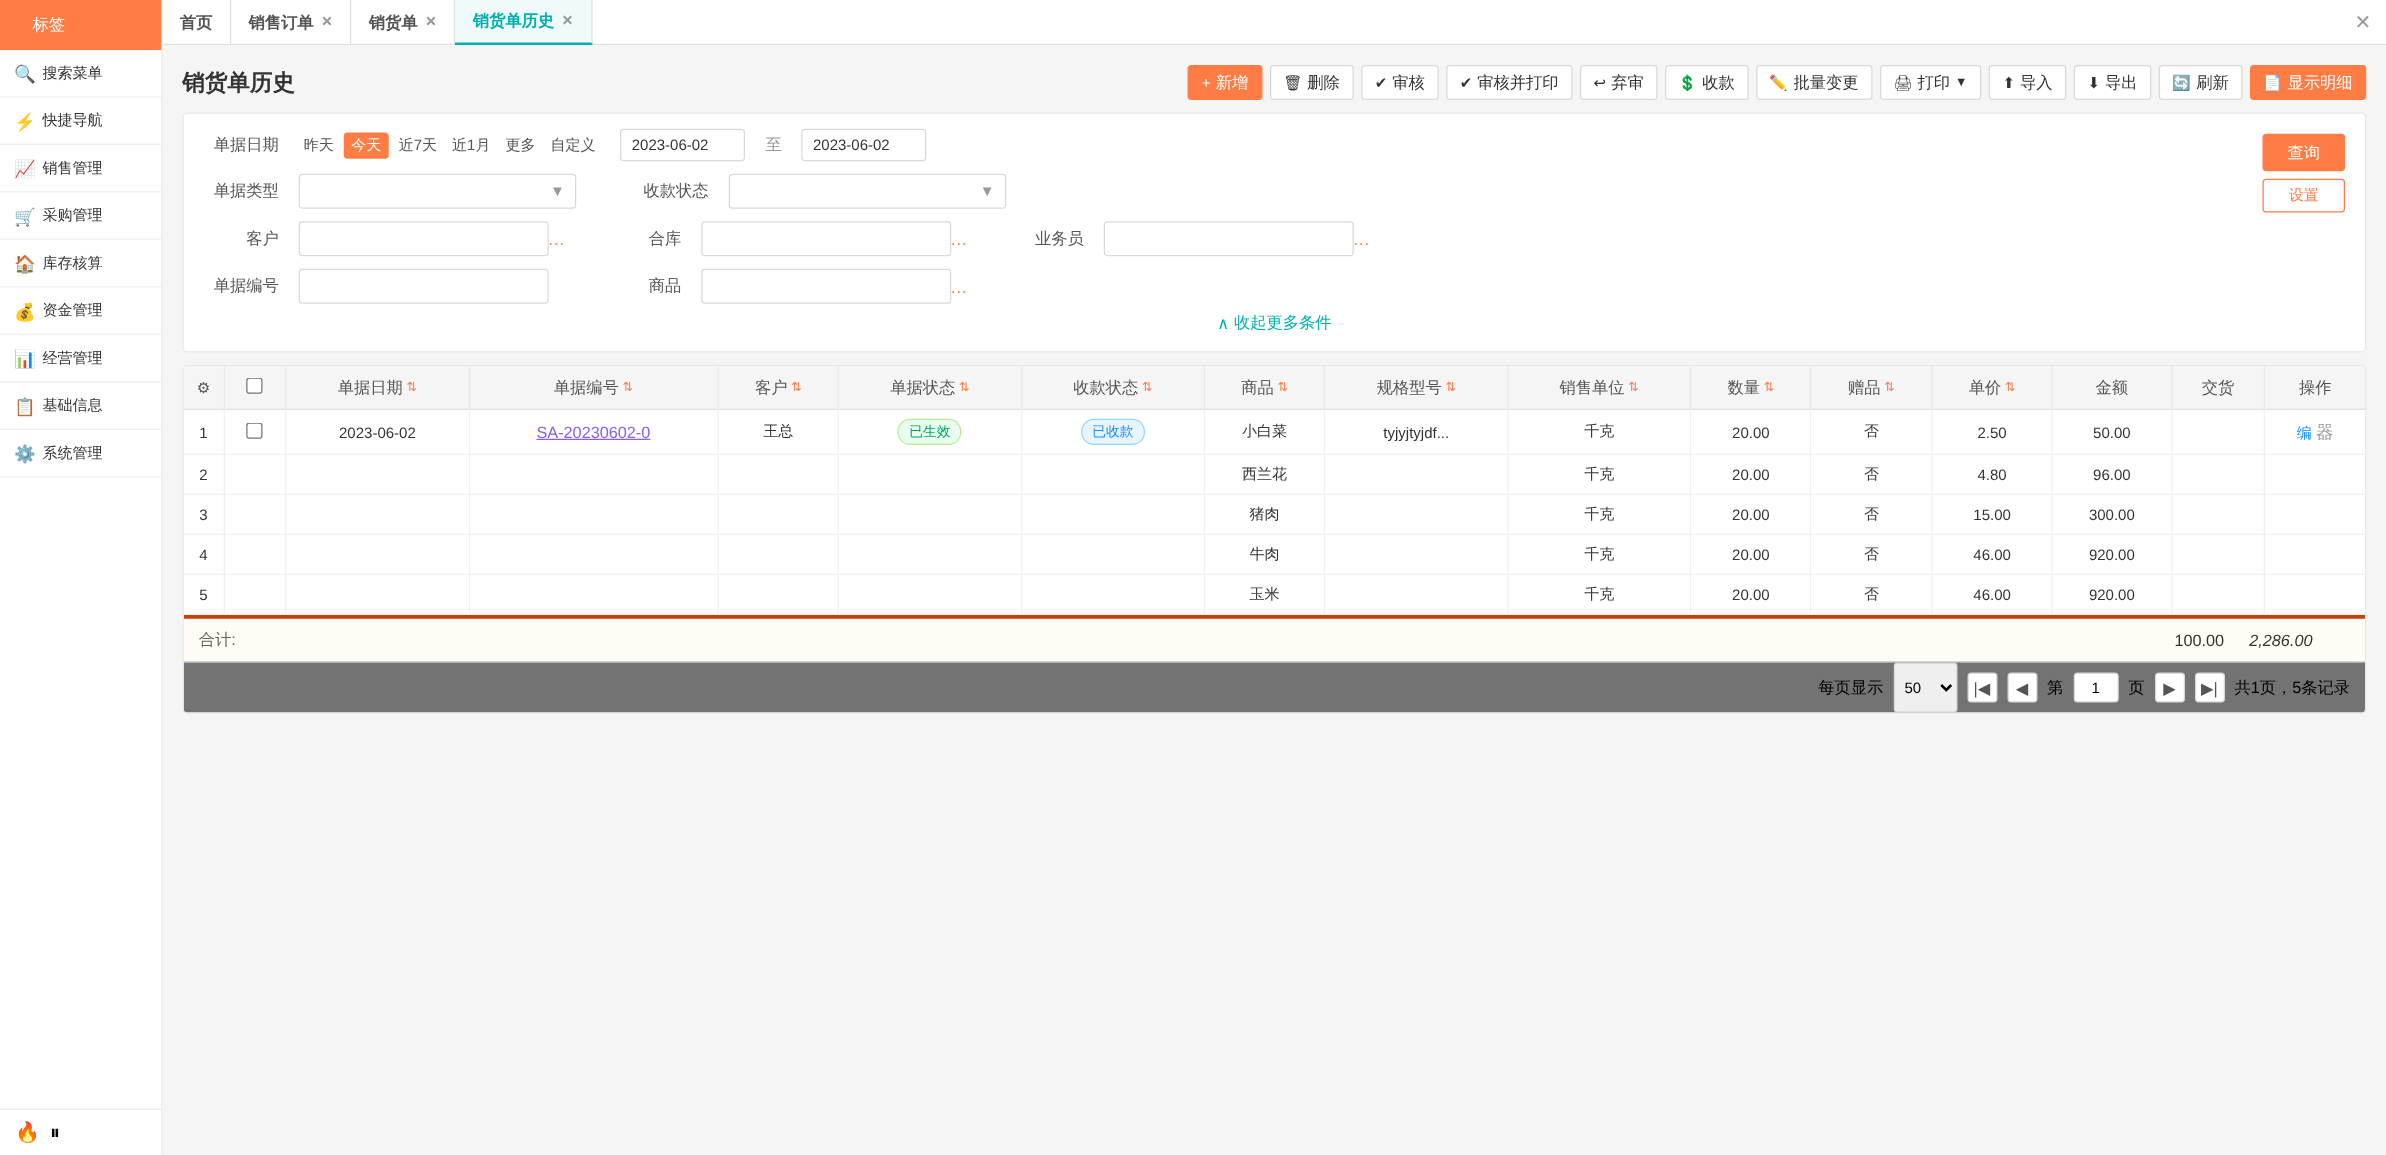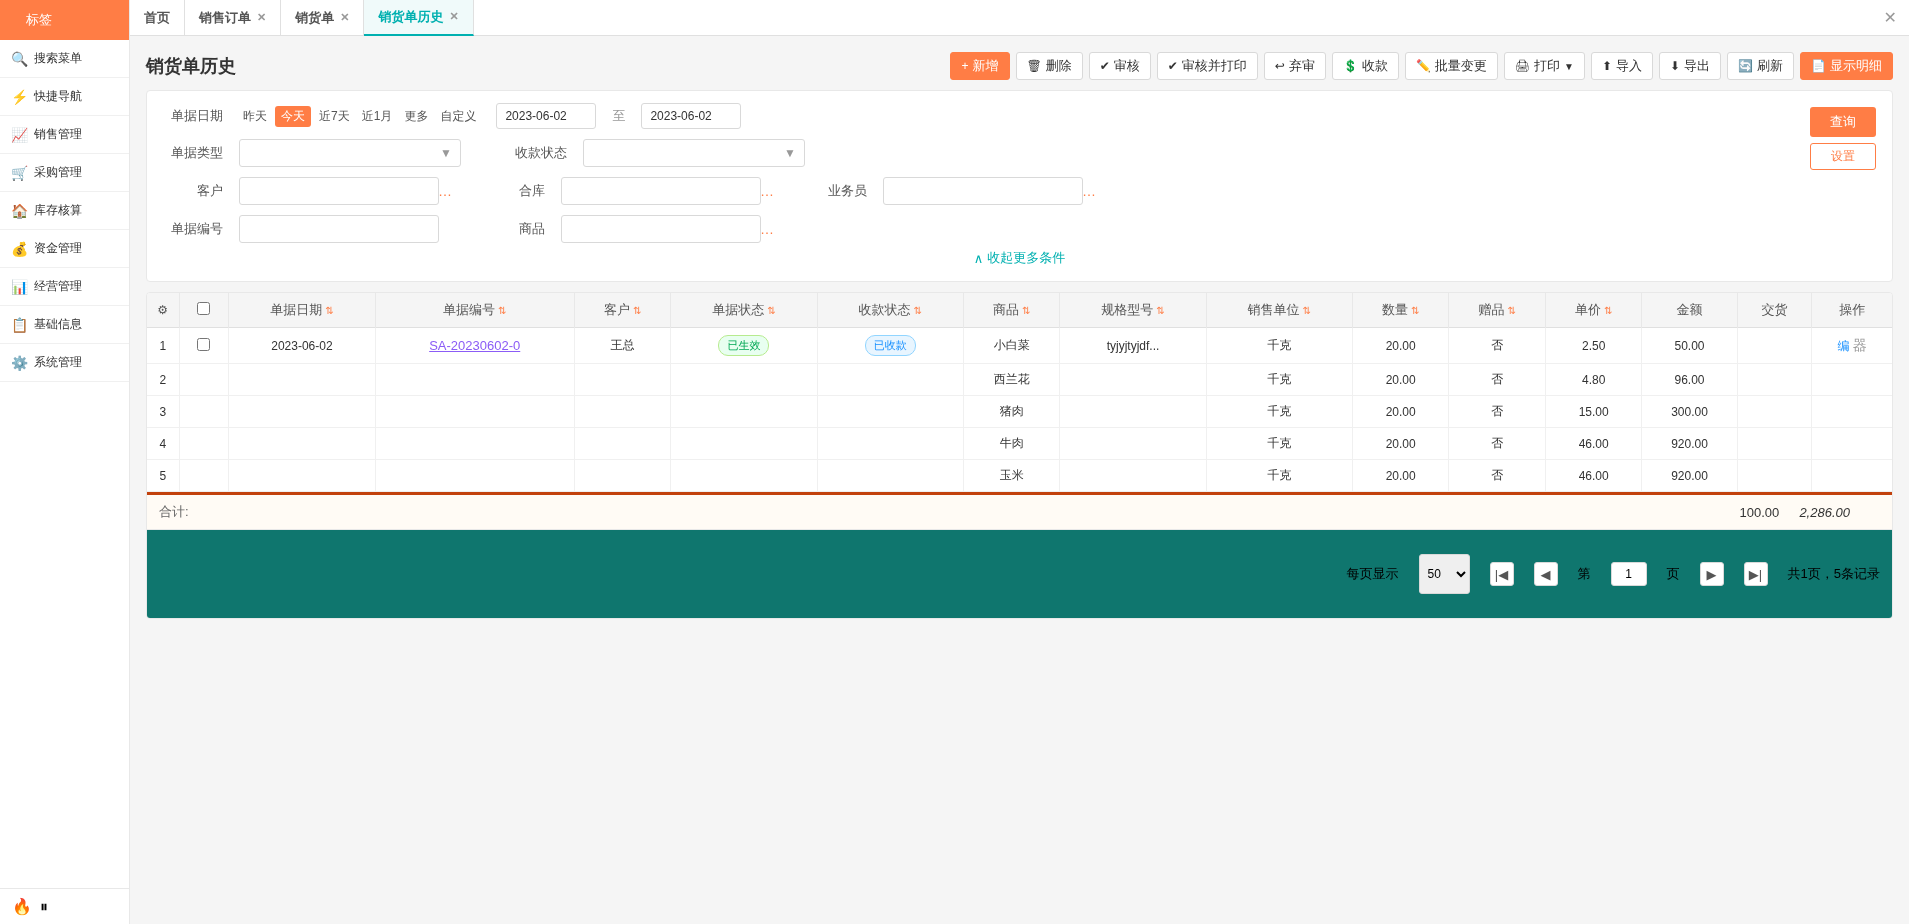--- a/index.html
+++ b/index.html
@@ -311,25 +311,25 @@
       font-size: 13px;
       color: #333;
     }
     .footer-label { margin-right: 20px; color: #666; }
 
     
     .pagination-bar {
       display: flex;
       align-items: center;
       justify-content: flex-end;
-      padding: 24px 12px;
-      background: #0f766e;
+      padding: 0 12px;
+      background: #737373;
       border-top: 1px solid #e8e8e8;
       font-size: 12px;
-      gap: 20px;
+      gap: 8px;
     }
     .pagination-btn {
       width: 24px; height: 24px;
       border: 1px solid #d9d9d9;
       border-radius: 3px;
       background: #fff;
       cursor: pointer;
       display: flex; align-items: center; justify-content: center;
       color: #555;
     }

